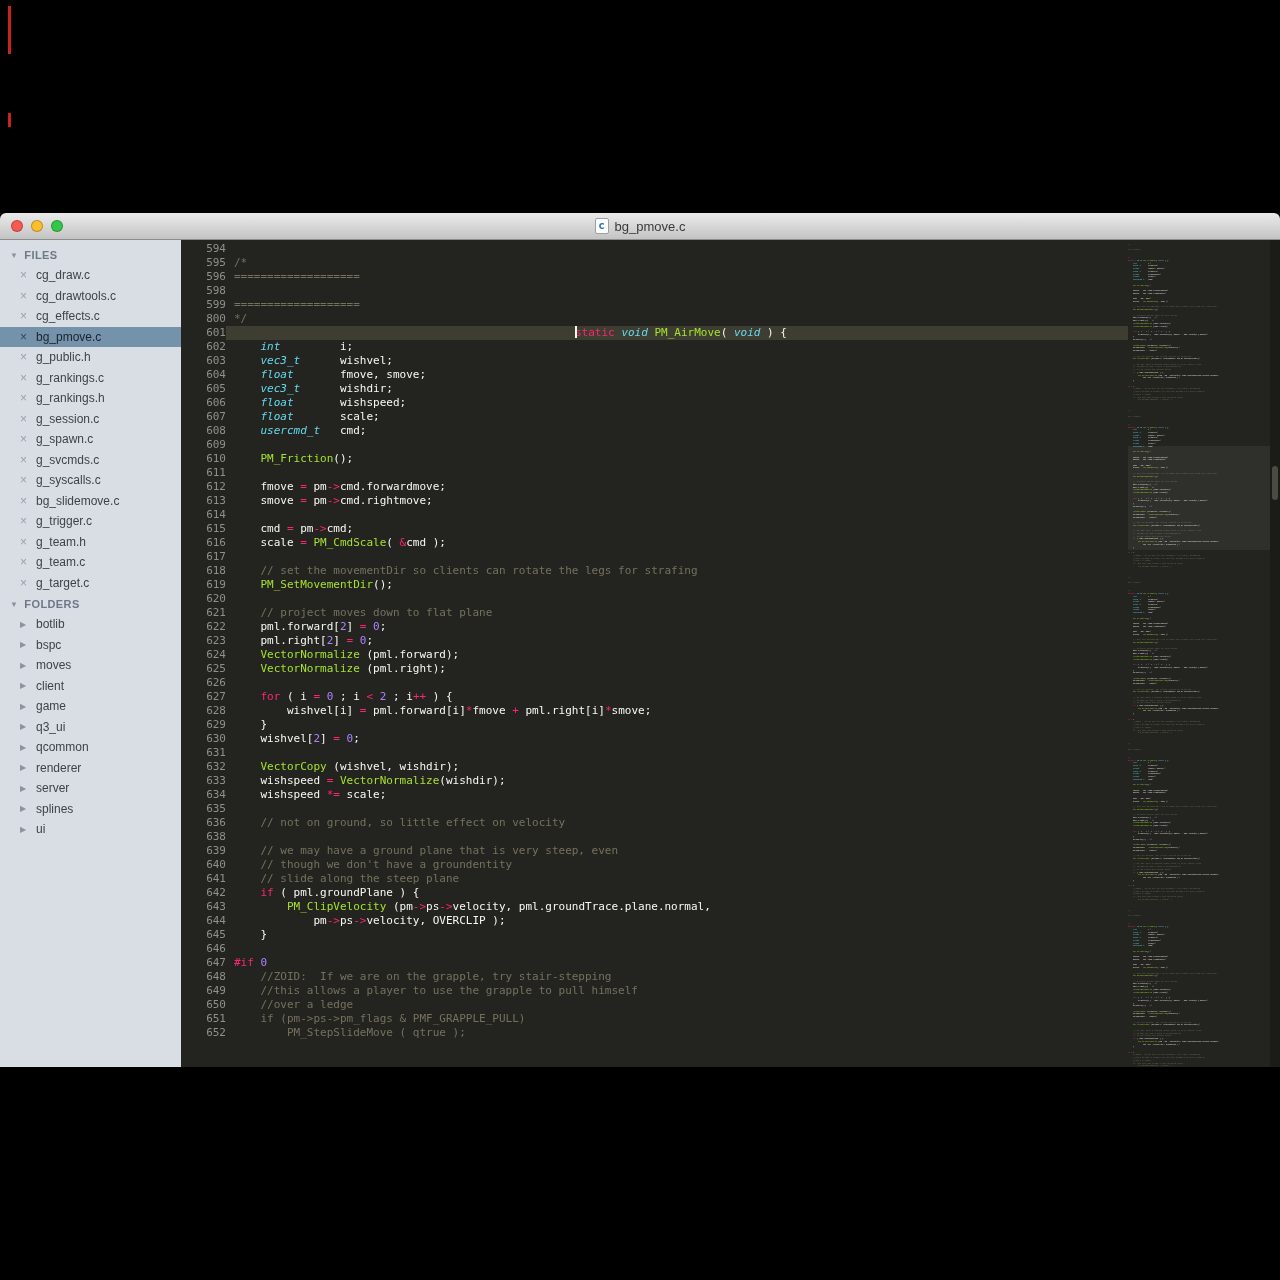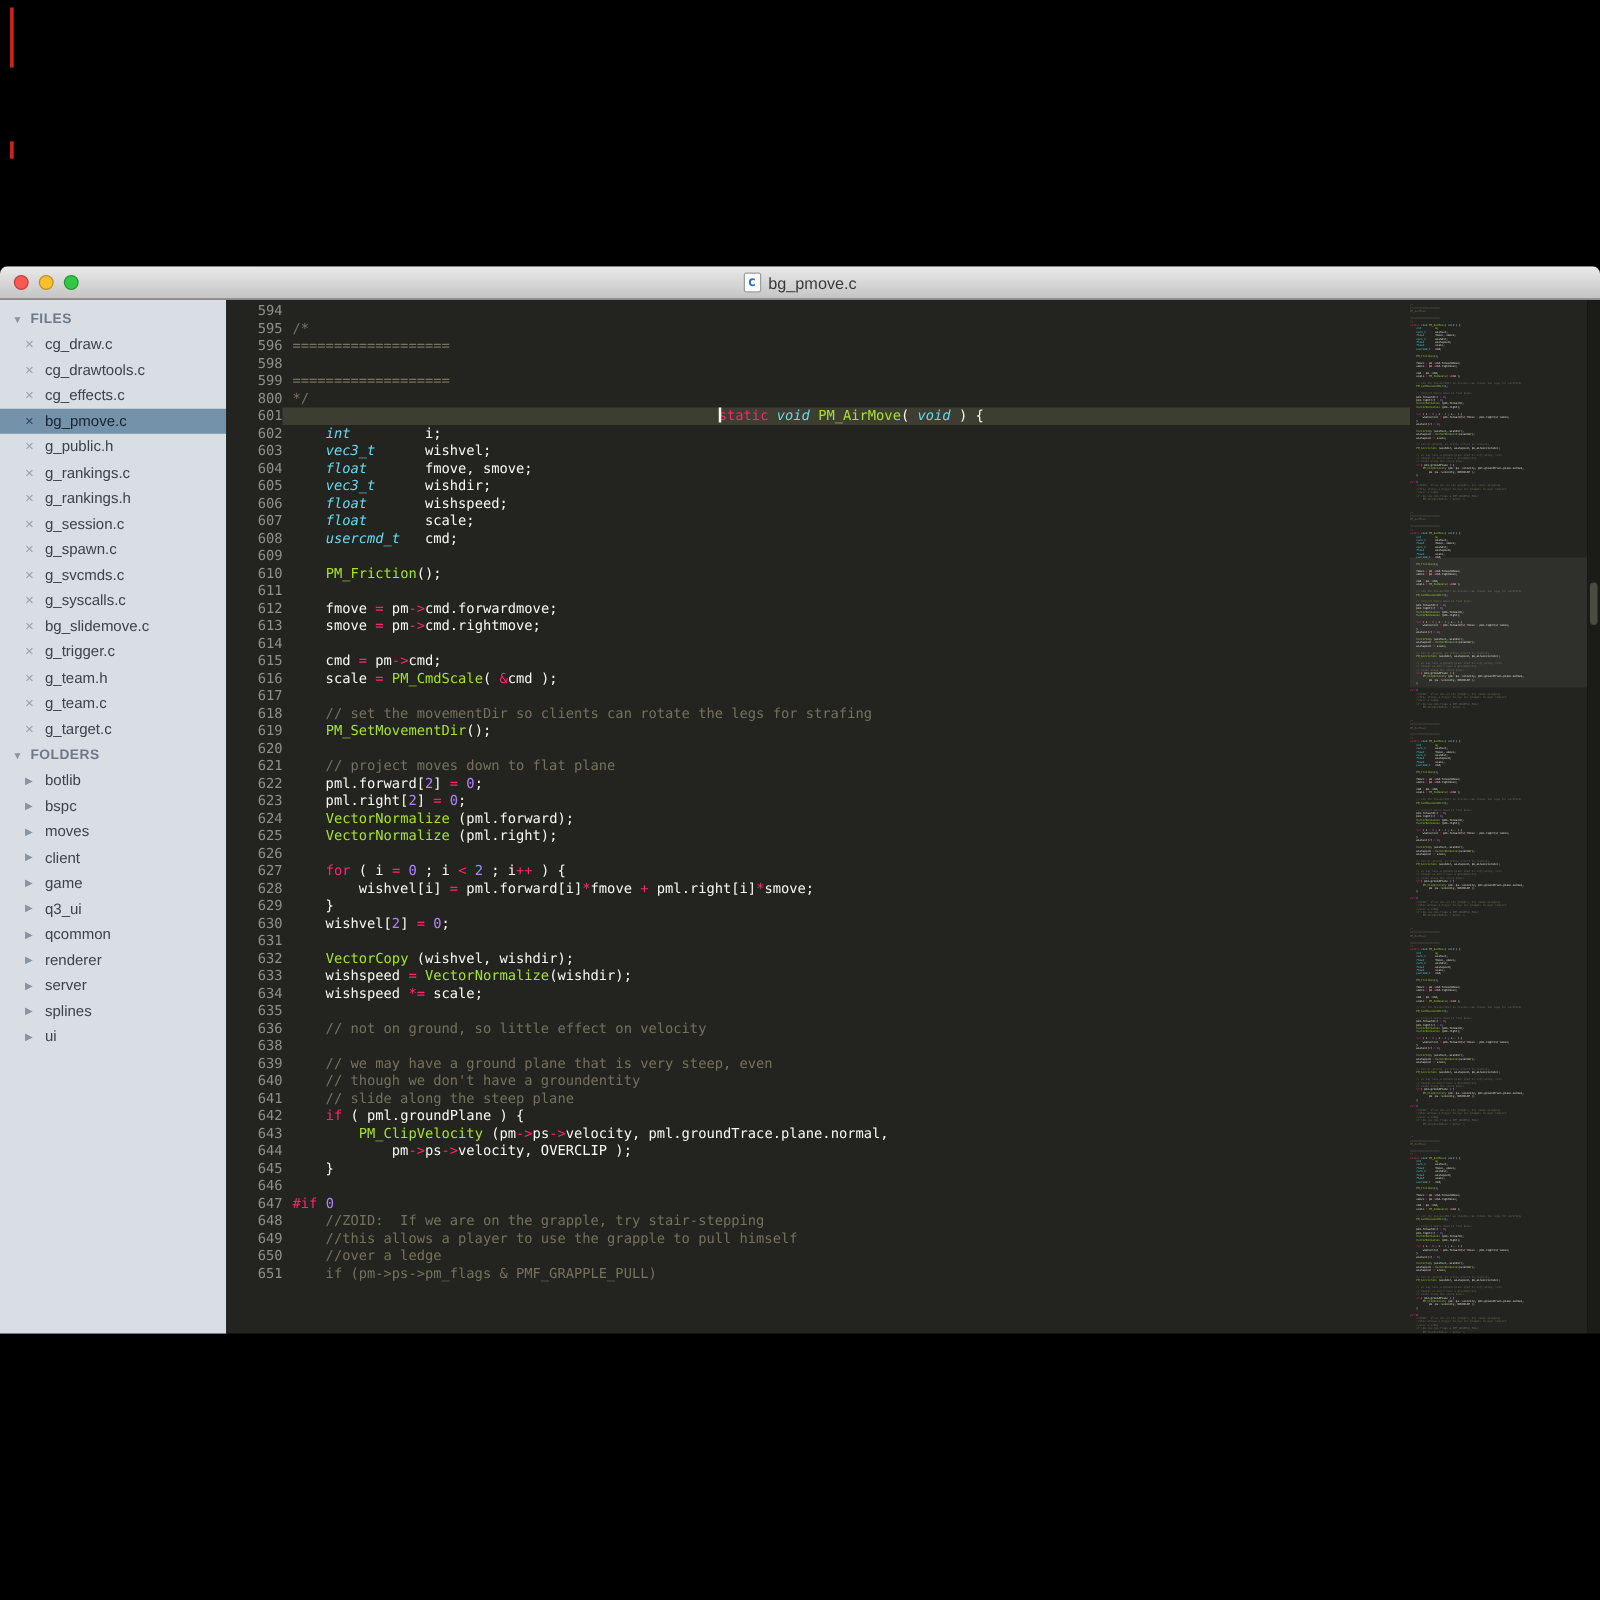--- a/index.html
+++ b/index.html
@@ -258,20 +258,21 @@
             <div class="code-row"><span class="gutter">642</span><span class="code-text"><span class="tk-df">    </span><span class="tk-kw">if</span><span class="tk-df"> ( pml.groundPlane ) {</span></span></div>
             <div class="code-row"><span class="gutter">643</span><span class="code-text"><span class="tk-df">        </span><span class="tk-fn">PM_ClipVelocity</span><span class="tk-df"> (pm</span><span class="tk-op">-&gt;</span><span class="tk-df">ps</span><span class="tk-op">-&gt;</span><span class="tk-df">velocity, pml.groundTrace.plane.normal,</span></span></div>
             <div class="code-row"><span class="gutter">644</span><span class="code-text"><span class="tk-df">            pm</span><span class="tk-op">-&gt;</span><span class="tk-df">ps</span><span class="tk-op">-&gt;</span><span class="tk-df">velocity, OVERCLIP );</span></span></div>
             <div class="code-row"><span class="gutter">645</span><span class="code-text"><span class="tk-df">    }</span></span></div>
             <div class="code-row"><span class="gutter">646</span><span class="code-text"></span></div>
             <div class="code-row"><span class="gutter">647</span><span class="code-text"><span class="tk-kw">#if</span><span class="tk-df"> </span><span class="tk-nu">0</span></span></div>
             <div class="code-row"><span class="gutter">648</span><span class="code-text"><span class="tk-cm">    //ZOID:  If we are on the grapple, try stair-stepping</span></span></div>
             <div class="code-row"><span class="gutter">649</span><span class="code-text"><span class="tk-cm">    //this allows a player to use the grapple to pull himself</span></span></div>
             <div class="code-row"><span class="gutter">650</span><span class="code-text"><span class="tk-cm">    //over a ledge</span></span></div>
             <div class="code-row"><span class="gutter">651</span><span class="code-text"><span class="tk-cm">    if (pm-&gt;ps-&gt;pm_flags &amp; PMF_GRAPPLE_PULL)</span></span></div>
+            <div class="code-row"><span class="gutter">652</span><span class="code-text"><span class="tk-cm">        PM_StepSlideMove ( qtrue );</span></span></div>
           </div>
       </div>
 
       <div class="minimap">
         <div class="mini-scale">
             <div class="mini-block">
               <div class="mini-line"></div>
               <div class="mini-line"><span class="tk-cm">/*</span></div>
               <div class="mini-line"><span class="tk-cm">===================</span></div>
               <div class="mini-line"><span class="tk-cm">PM_AirMove</span></div>

